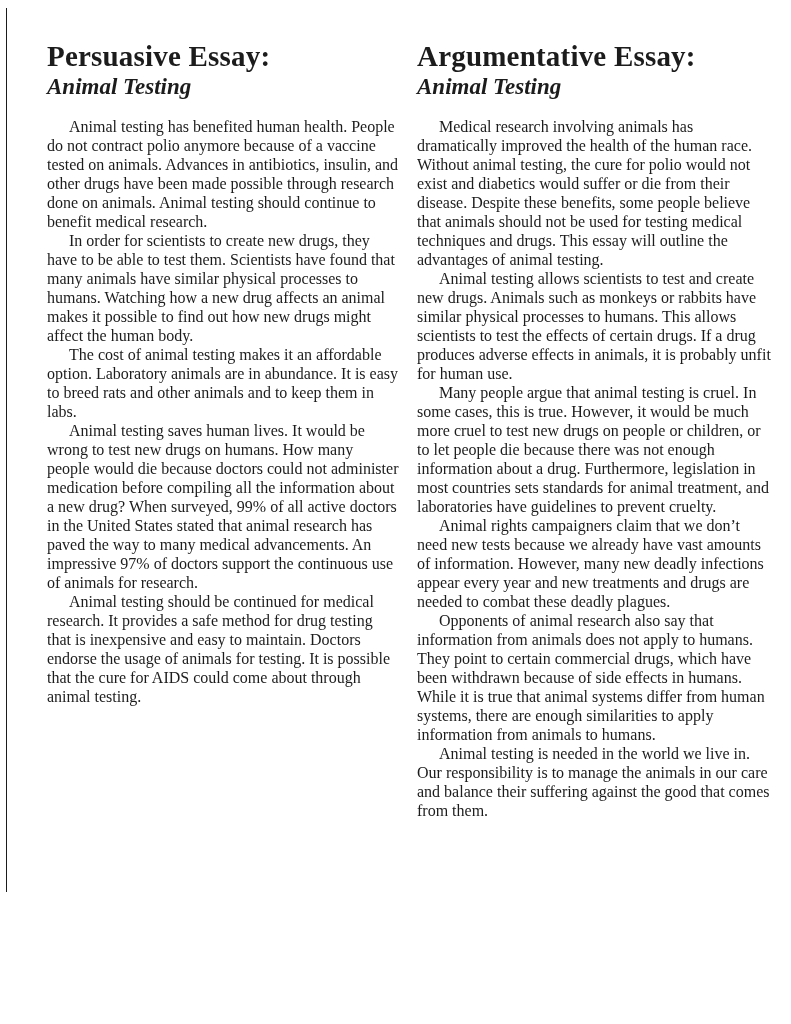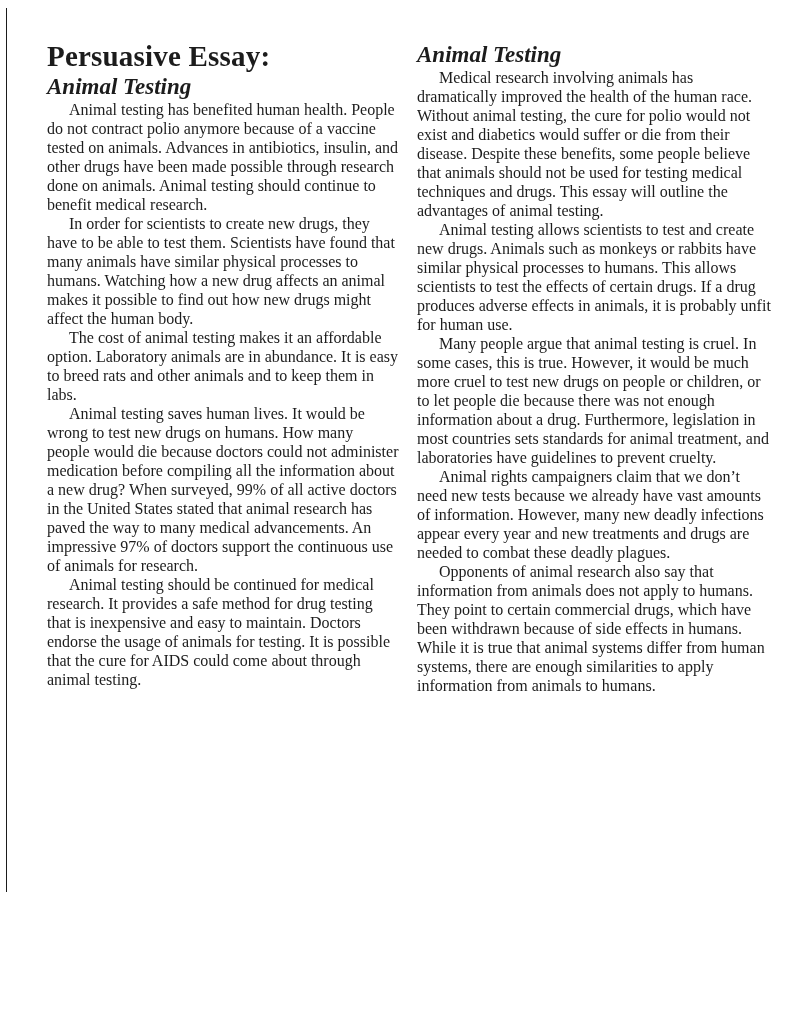--- a/index.html
+++ b/index.html
@@ -38,20 +38,21 @@
     letter-spacing: 0.2px;
   }
   .essay-subtitle {
     margin: 2px 0 0 0;
     font-size: 23px;
     line-height: 26px;
     font-weight: bold;
     font-style: italic;
   }
   .essay-body {
+    margin-top: 17px;
     font-size: 16px;
     line-height: 19px;
   }
   .essay-body p {
     margin: 0;
     text-indent: 22px;
     text-align: left;
   }
   .footer {
     position: absolute;
@@ -88,27 +89,29 @@
     <div class="essay-body">
       <p>Animal testing has benefited human health. People do not contract polio anymore because of a vaccine tested on animals. Advances in antibiotics, insulin, and other drugs have been made possible through research done on animals. Animal testing should continue to benefit medical research.</p>
       <p>In order for scientists to create new drugs, they have to be able to test them. Scientists have found that many animals have similar physical processes to humans. Watching how a new drug affects an animal makes it possible to find out how new drugs might affect the human body.</p>
       <p>The cost of animal testing makes it an affordable option. Laboratory animals are in abundance. It is easy to breed rats and other animals and to keep them in labs.</p>
       <p>Animal testing saves human lives. It would be wrong to test new drugs on humans. How many people would die because doctors could not administer medication before compiling all the information about a new drug? When surveyed, 99% of all active doctors in the United States stated that animal research has paved the way to many medical advancements. An impressive 97% of doctors support the continuous use of animals for research.</p>
       <p>Animal testing should be continued for medical research. It provides a safe method for drug testing that is inexpensive and easy to maintain. Doctors endorse the usage of animals for testing. It is possible that the cure for AIDS could come about through animal testing.</p>
     </div>
   </div>
 
   <div id="col-right" class="essay-col">
+    <h1 class="essay-title">Argumentative Essay:</h1>
     <h2 class="essay-subtitle">Animal Testing</h2>
     <div class="essay-body">
       <p>Medical research involving animals has dramatically improved the health of the human race. Without animal testing, the cure for polio would not exist and diabetics would suffer or die from their disease. Despite these benefits, some people believe that animals should not be used for testing medical techniques and drugs. This essay will outline the advantages of animal testing.</p>
       <p>Animal testing allows scientists to test and create new drugs. Animals such as monkeys or rabbits have similar physical processes to humans. This allows scientists to test the effects of certain drugs. If a drug produces adverse effects in animals, it is probably unfit for human use.</p>
       <p>Many people argue that animal testing is cruel. In some cases, this is true. However, it would be much more cruel to test new drugs on people or children, or to let people die because there was not enough information about a drug. Furthermore, legislation in most countries sets standards for animal treatment, and laboratories have guidelines to prevent cruelty.</p>
       <p>Animal rights campaigners claim that we don’t need new tests because we already have vast amounts of information. However, many new deadly infections appear every year and new treatments and drugs are needed to combat these deadly plagues.</p>
       <p>Opponents of animal research also say that information from animals does not apply to humans. They point to certain commercial drugs, which have been withdrawn because of side effects in humans. While it is true that animal systems differ from human systems, there are enough similarities to apply information from animals to humans.</p>
+      <p>Animal testing is needed in the world we live in. Our responsibility is to manage the animals in our care and balance their suffering against the good that comes from them.</p>
     </div>
   </div>
 
   <div class="footer">
     <span>2011 Smekens Education Solutions, Inc.</span>
     <span> </span>
     <span class="site">www.SmekensEducation.com</span>
   </div>
 
   <div class="footer-rule"></div>

